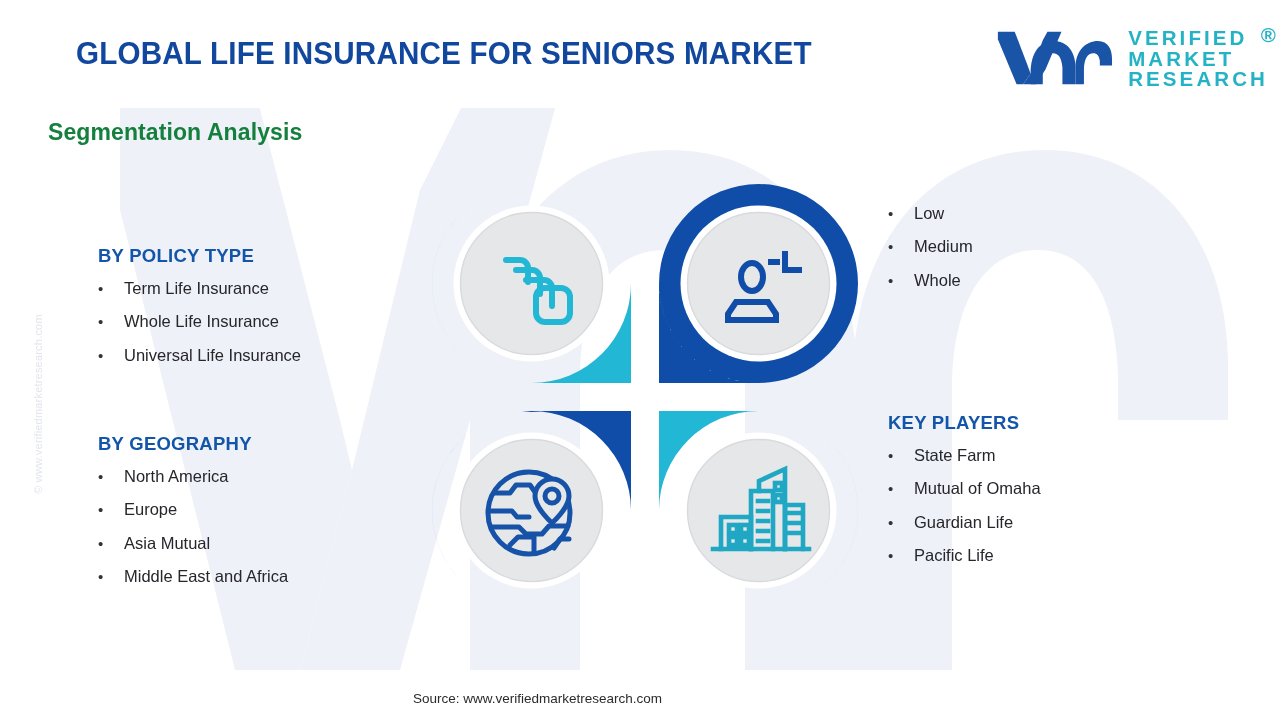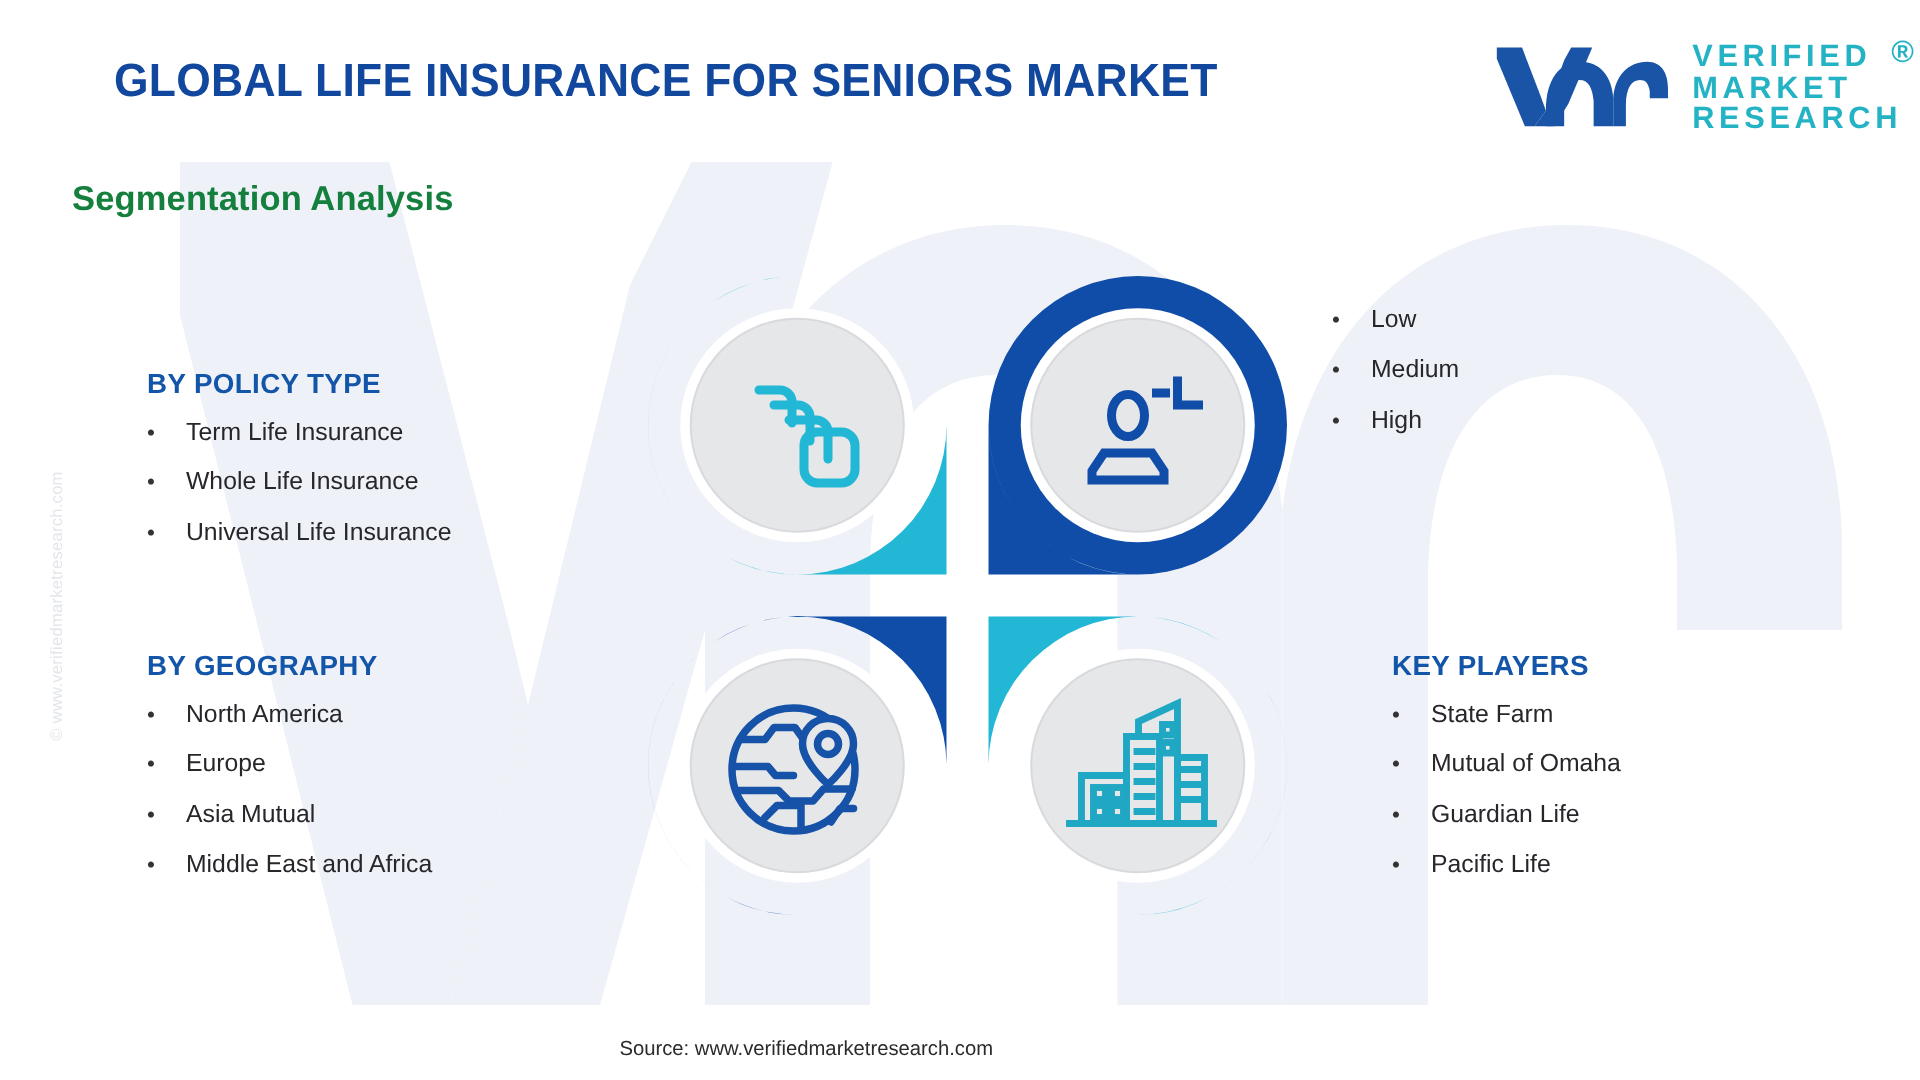--- a/index.html
+++ b/index.html
@@ -78,21 +78,21 @@
   }
   .seg li .bullet {
     width:26px; flex:0 0 26px;
     font-size:15px; color:#333; line-height:1;
   }
   .seg li .txt { white-space:nowrap; }
 
   #seg-policy   { left:98px;  top:210px;margin-top:35px; }
   #seg-coverage { left:888px; top:204px; }
   #seg-geo      { left:98px;  top:433px; }
-  #seg-players  { left:888px; top:433px;margin-left:40px; }
+  #seg-players  { left:888px; top:412px; }
 
   
   #quad { position:absolute; left:424px; top:176px; width:442px; height:442px; z-index:6; }
   .quad-cell { position:absolute; width:215px; height:215px; }
   #q-tl { left:0;    top:0; }
   #q-tr { left:227px; top:0; }
   #q-bl { left:0;    top:227px; }
   #q-br { left:227px; top:227px; }
   .quad-cell svg { display:block; width:215px; height:215px; }
 
@@ -171,21 +171,21 @@
     <li>
       <span class="bullet">•</span>
       <span class="txt">Low</span>
     </li>
     <li>
       <span class="bullet">•</span>
       <span class="txt">Medium</span>
     </li>
     <li>
       <span class="bullet">•</span>
-      <span class="txt">High</span>
+      <span class="txt">Whole</span>
     </li>
   </ul>
 </div>
 
 <div class="seg" id="seg-geo">
   <div class="seg-title">BY GEOGRAPHY</div>
   <ul>
     <li>
       <span class="bullet">•</span>
       <span class="txt">North America</span>

